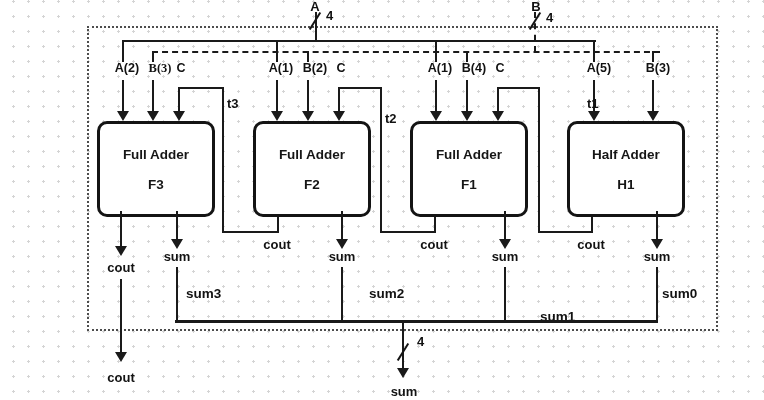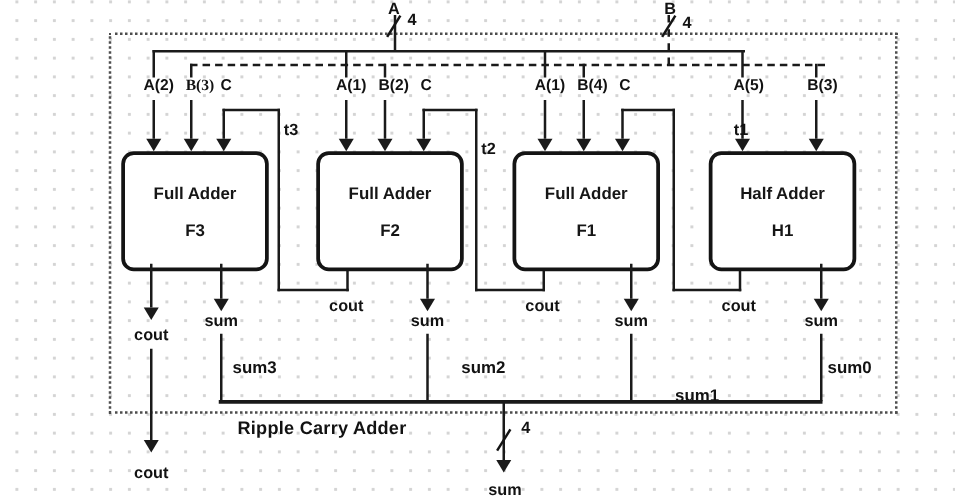--- a/index.html
+++ b/index.html
@@ -147,15 +147,14 @@
   <div class="lbl net" style="left:369px;top:287px;">sum2</div>
   <div class="lbl net" style="left:540px;top:287px;margin-top:23px;">sum1</div>
   <div class="lbl net" style="left:662px;top:287px;">sum0</div>
 
   <div class="h" style="left:175px;top:320px;width:483px;height:3px;"></div>
   <div class="arr" style="left:402px;top:322px;height:46px;"></div>
   <div class="slash" style="left:393px;top:351px;"></div>
   <div class="lbl" style="left:417px;top:335px;">4</div>
   <div class="lbl c" style="left:404px;top:385px;">sum</div>
 
-  <div class="lbl title" style="left:190px;top:336px;">Ripple Carry Adder</div>
 
 </div>
 
 </body></html>

